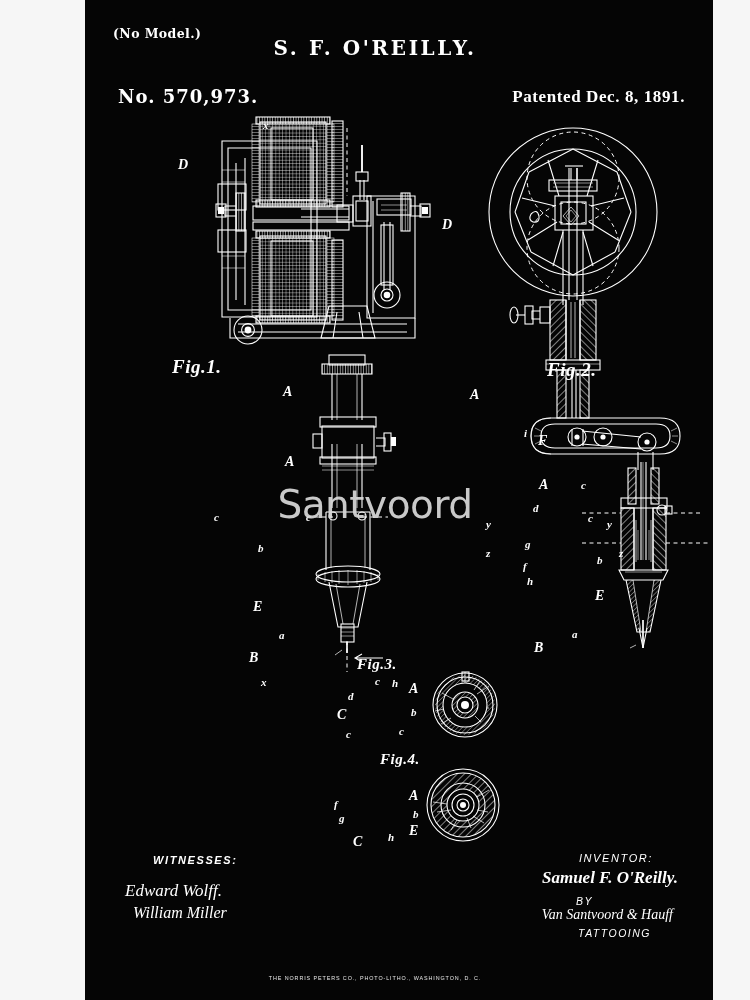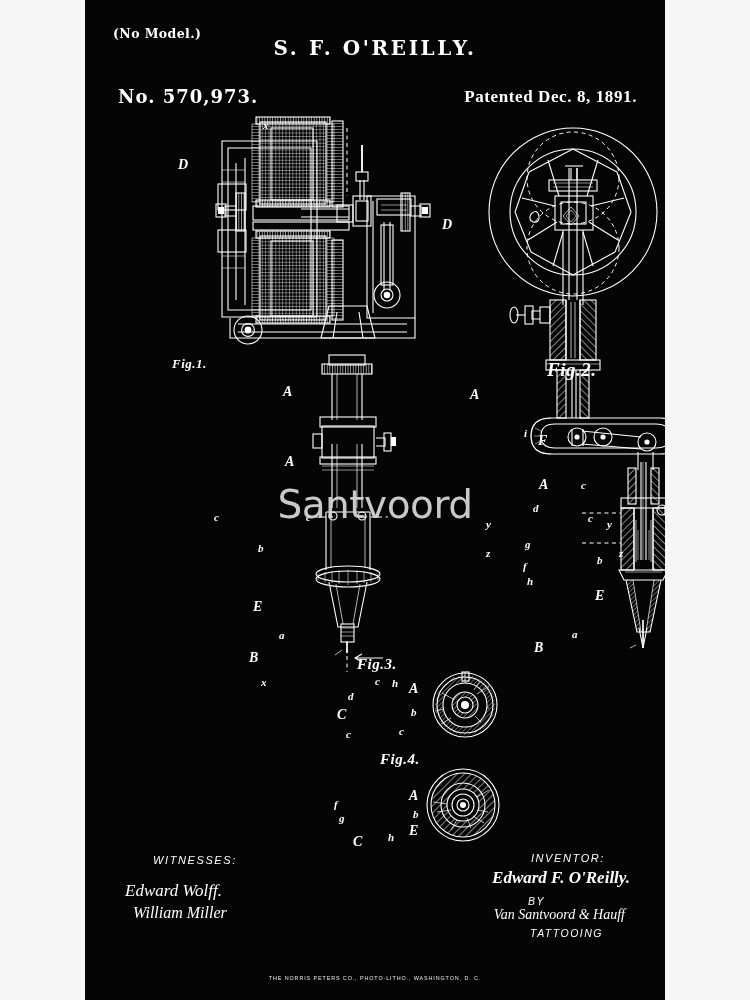--- a/index.html
+++ b/index.html
@@ -1,19 +1,19 @@
 <!DOCTYPE html>
 <html><head>
 <meta charset="utf-8">
 <style>
   html,body{margin:0;padding:0;background:#f6f6f6;}
   body{width:750px;height:1000px;overflow:hidden;
        font-family:"Liberation Serif",serif;}
   #page{position:relative;width:750px;height:1000px;background:#f6f6f6;}
-  #sheet{position:absolute;left:85px;top:0;width:580px;height:1000px;
+  #sheet{position:absolute;left:85px;top:0;width:628px;height:1000px;
          background:#050505;overflow:hidden;}
 
   .txt{position:absolute;color:#ffffff;white-space:nowrap;line-height:1;}
 
   
   .nomodel{left:28px;top:28px;font-size:12.5px;letter-spacing:.4px;
            font-family:"DejaVu Serif",serif;font-weight:700;}
   .inventorname{left:0;top:38px;width:580px;text-align:center;
            font-size:20px;letter-spacing:2.6px;font-weight:700;
            font-family:"DejaVu Serif",serif;}
@@ -21,34 +21,34 @@
            font-size:13.5px;letter-spacing:1.7px;font-weight:700;
            font-family:"DejaVu Serif",serif;}
   .patno{left:33px;top:88px;font-size:18px;letter-spacing:1px;
            font-weight:700;font-family:"DejaVu Serif",serif;}
   .patdate{right:28px;top:88px;font-size:17px;letter-spacing:.6px;
            font-weight:700;font-family:Liberation Serif, serif;}
 
   
   .figcap{font-style:italic;font-weight:700;font-family:"Liberation Serif",serif;
           letter-spacing:.5px;}
-  .f1cap{left:87px;top:357px;font-size:13px;}
+  .f1cap{left:87px;top:357px;font-size:19px;}
   .f2cap{left:462px;top:360px;font-size:19px;}
   .f3cap{left:272px;top:657px;font-size:15px;}
   .f4cap{left:275px;top:752px;font-size:15px;margin-left:20px;}
 
   
   .ref{font-style:italic;font-family:"Liberation Serif",serif;
        font-size:13px;font-weight:700;}
   .ref.sm{font-size:11px;}
   .ref.cap{font-size:14px;}
   .smallcaps{font-style:italic;font-family:"Liberation Sans",sans-serif;
              letter-spacing:1.6px;font-size:11px;}
 
-  .wit{left:68px;top:855px;}
+  .wit{left:68px;top:855px;font-weight:bold;}
   .inv{right:60px;top:853px;}
   .byl{right:120px;top:896px;letter-spacing:1.5px;font-size:10.5px;
        font-family:"Liberation Sans",sans-serif;font-style:italic;}
   .atty{right:62px;top:928px;letter-spacing:1.5px;font-size:10.5px;
         font-family:"Liberation Sans",sans-serif;font-style:italic;}
   .invname{right:35px;top:869px;font-size:17px;font-style:italic;
            font-family:"Liberation Serif",serif;font-weight:700;}
   .attyname{right:40px;top:908px;font-size:14px;font-style:italic;
             font-family:"Liberation Serif",serif;}
   .sig1{left:40px;top:882px;font-size:17px;font-style:italic;
@@ -456,21 +456,21 @@
         <div class="txt ref sm" style="left: 303px; top: 832px;">h</div>
       </div>
 
   <div class="wm">Santvoord</div>
 
   <div class="txt smallcaps wit">WITNESSES:</div>
   <div class="txt sig1">Edward Wolff.</div>
   <div class="txt sig2">William Miller</div>
 
   <div class="txt smallcaps inv">INVENTOR:</div>
-  <div class="txt invname">Edward F. O'Reilly.</div>
+  <div class="txt invname">Samuel F. O'Reilly.</div>
   <div class="txt byl">BY</div>
   <div class="txt attyname">Van Santvoord &amp; Hauff</div>
   <div class="txt atty">TATTOOING</div>
 
   <div class="txt footer">THE NORRIS PETERS CO., PHOTO-LITHO., WASHINGTON, D. C.</div>
 
  </div>
 </div>
 
 </body></html>

